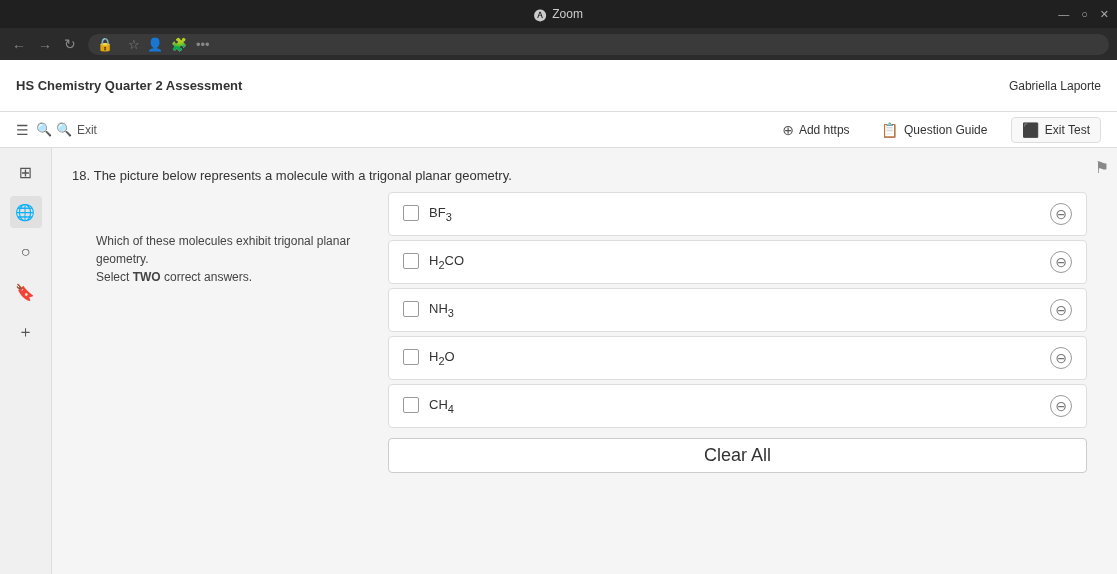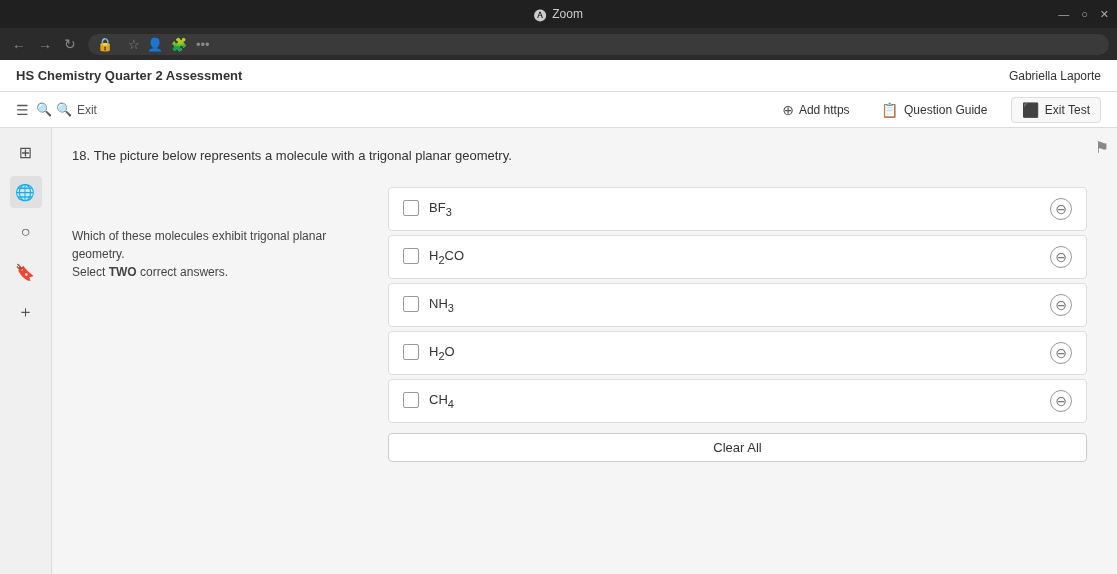--- a/index.html
+++ b/index.html
@@ -107,21 +107,21 @@
       height: calc(574px - 60px);
       display: flex;
       flex-direction: column;
     }
 
     
     .app-header {
       background: #fff;
       border-bottom: 1px solid #ddd;
       padding: 0 16px;
-      height: 32px;
+      height: 52px;
       display: flex;
       align-items: center;
       justify-content: space-between;
     }
 
     .app-title {
       font-size: 13px;
       font-weight: 600;
       color: #333;
     }
@@ -243,21 +243,21 @@
       background: #e0e0e0;
     }
 
     
     .question-area {
       flex: 1;
       padding: 20px 30px 20px 20px;
       overflow-y: auto;
       display: flex;
       flex-direction: column;
-      gap: 20px;
+      gap: 5px;
       background: #f5f5f5;
     }
 
     .question-number-text {
       font-size: 13px;
       color: #333;
       margin-bottom: 4px;
     }
 
     
@@ -268,20 +268,21 @@
 
     .answers-left {
       flex: 0 0 300px;
     }
 
     .question-instruction {
       font-size: 12px;
       color: #444;
       line-height: 1.5;
       margin-top: 40px;
+      margin-left: 24px;
     }
 
     .question-instruction strong {
       font-weight: 700;
     }
 
     .answers-right {
       flex: 1;
       display: flex;
       flex-direction: column;
@@ -336,21 +337,21 @@
       font-size: 14px;
       cursor: pointer;
       flex-shrink: 0;
     }
 
     .clear-all-btn {
       background: #fff;
       border: 1px solid #ccc;
       border-radius: 4px;
       padding: 6px 14px;
-      font-size: 13px;
+      font-size: 18px;
       color: #333;
       cursor: pointer;
       margin-top: 6px;
       display: inline-block;
     }
   </style>
 </head>
 <body>
 
 <div class="browser-chrome">

